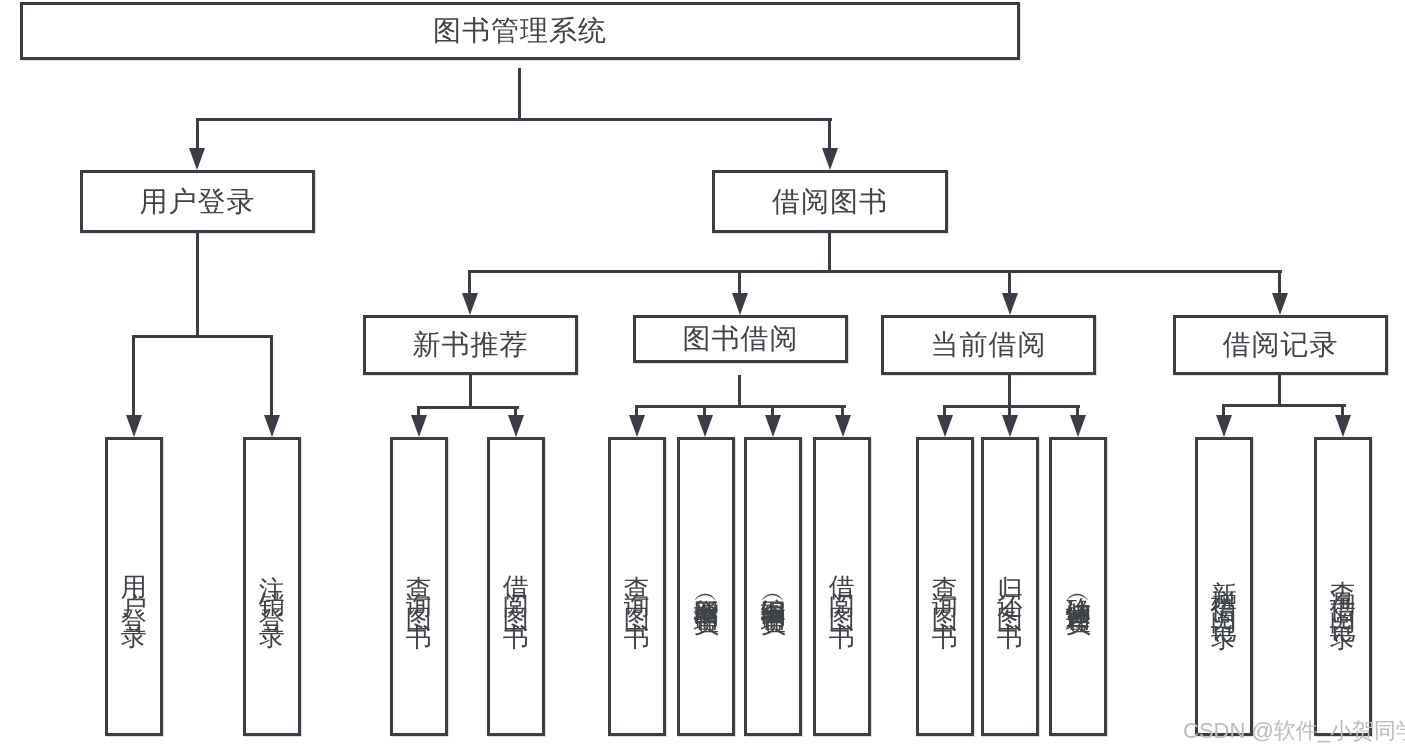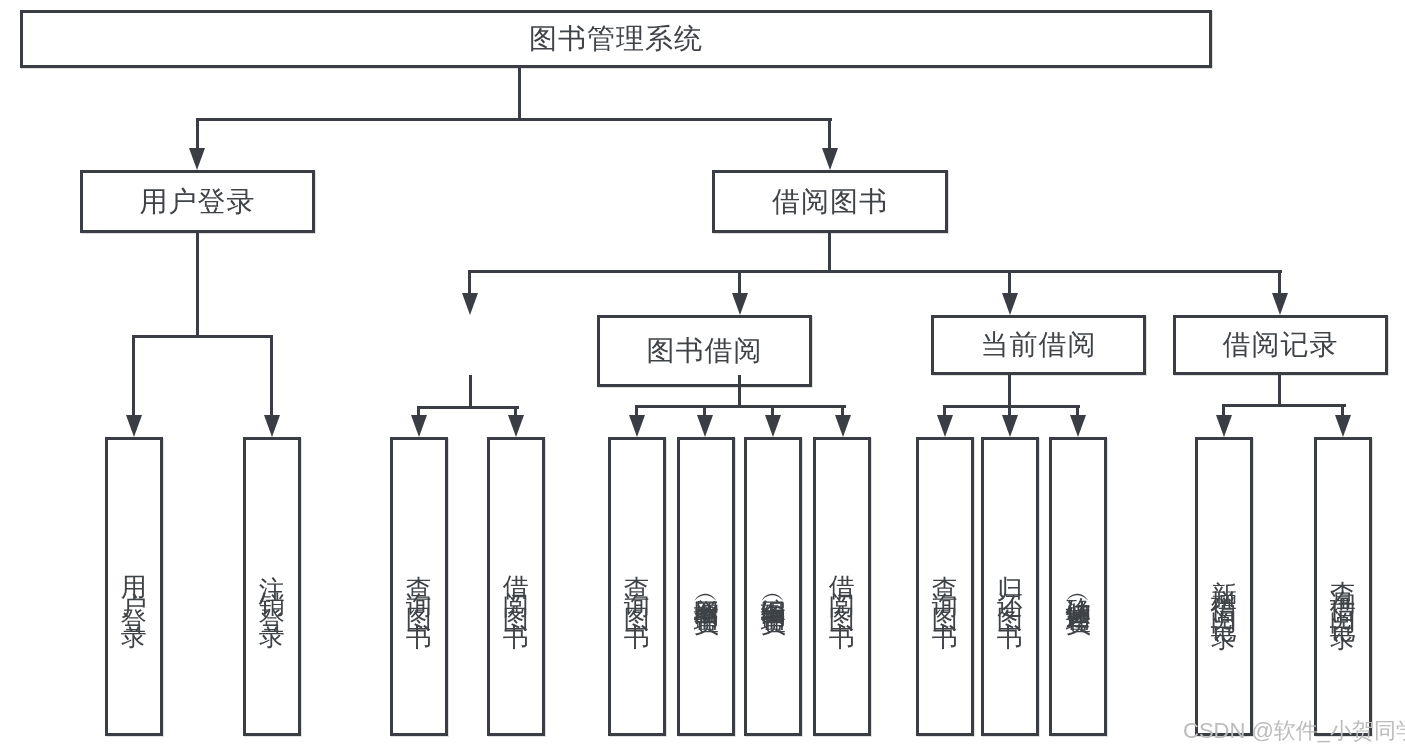--- a/index.html
+++ b/index.html
@@ -57,21 +57,21 @@
     color:var(--watermark,#bcbcbc);
     white-space:nowrap;
     z-index:5;
   }
 </style>
 </head>
 <body>
 
 <div id="canvas">
 
-  <div class="box" style="left:20px;top:10px;width:1192px;height:58px">
+  <div class="box" style="left:20px;top:2px;width:1000px;height:58px">
     <span class="lbl">图书管理系统</span>
   </div>
 
   <div class="vline" style="left:518px;top:68px;height:52px"></div>
   <div class="hline" style="left:196px;top:118px;width:636px"></div>
   <div class="vline" style="left:196px;top:118px;height:32px"></div>
   <div class="arrow" style="left:189px;top:148px"></div>
   <div class="vline" style="left:828px;top:118px;height:32px"></div>
   <div class="arrow" style="left:822px;top:148px"></div>
 
@@ -93,24 +93,27 @@
   <div class="hline" style="left:468px;top:270px;width:814px"></div>
   <div class="vline" style="left:468px;top:270px;height:25px"></div>
   <div class="arrow" style="left:462px;top:293px"></div>
   <div class="vline" style="left:738px;top:270px;height:25px"></div>
   <div class="arrow" style="left:732px;top:293px"></div>
   <div class="vline" style="left:1008px;top:270px;height:25px"></div>
   <div class="arrow" style="left:1002px;top:293px"></div>
   <div class="vline" style="left:1278px;top:270px;height:25px"></div>
   <div class="arrow" style="left:1272px;top:293px"></div>
 
-  <div class="box" style="left:597px;top:315px;width:215px;height:72px">
+  <div class="box" style="left:363px;top:315px;width:215px;height:60px">
+    <span class="lbl">新书推荐</span>
+  </div>
+  <div class="box" style="left:633px;top:315px;width:215px;height:48px">
     <span class="lbl">图书借阅</span>
   </div>
-  <div class="box" style="left:931px;top:315px;width:215px;height:60px">
+  <div class="box" style="left:881px;top:315px;width:215px;height:60px">
     <span class="lbl">当前借阅</span>
   </div>
   <div class="box" style="left:1173px;top:315px;width:215px;height:60px">
     <span class="lbl">借阅记录</span>
   </div>
 
   <div class="vline" style="left:469px;top:375px;height:33px"></div>
   <div class="hline" style="left:417px;top:406px;width:102px"></div>
   <div class="vline" style="left:417px;top:406px;height:11px"></div>
   <div class="arrow" style="left:411px;top:415px"></div>

